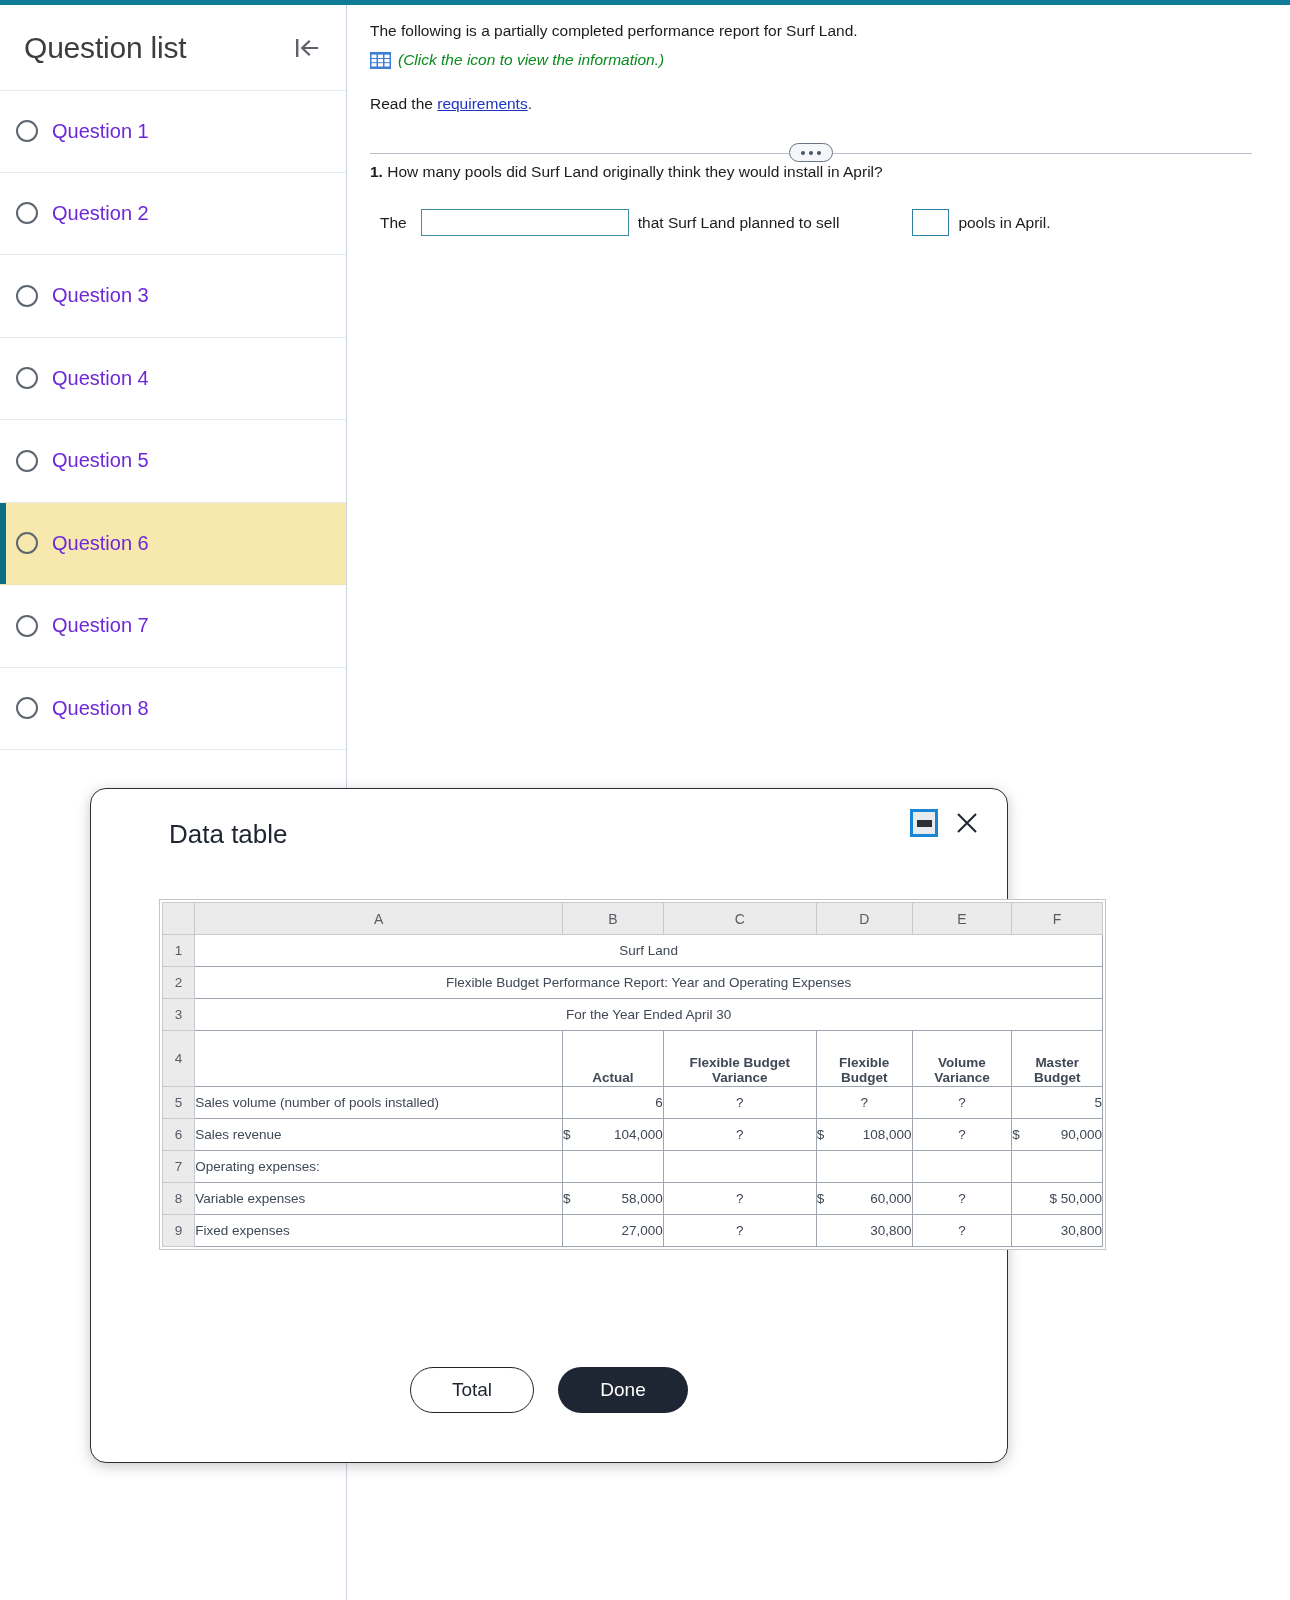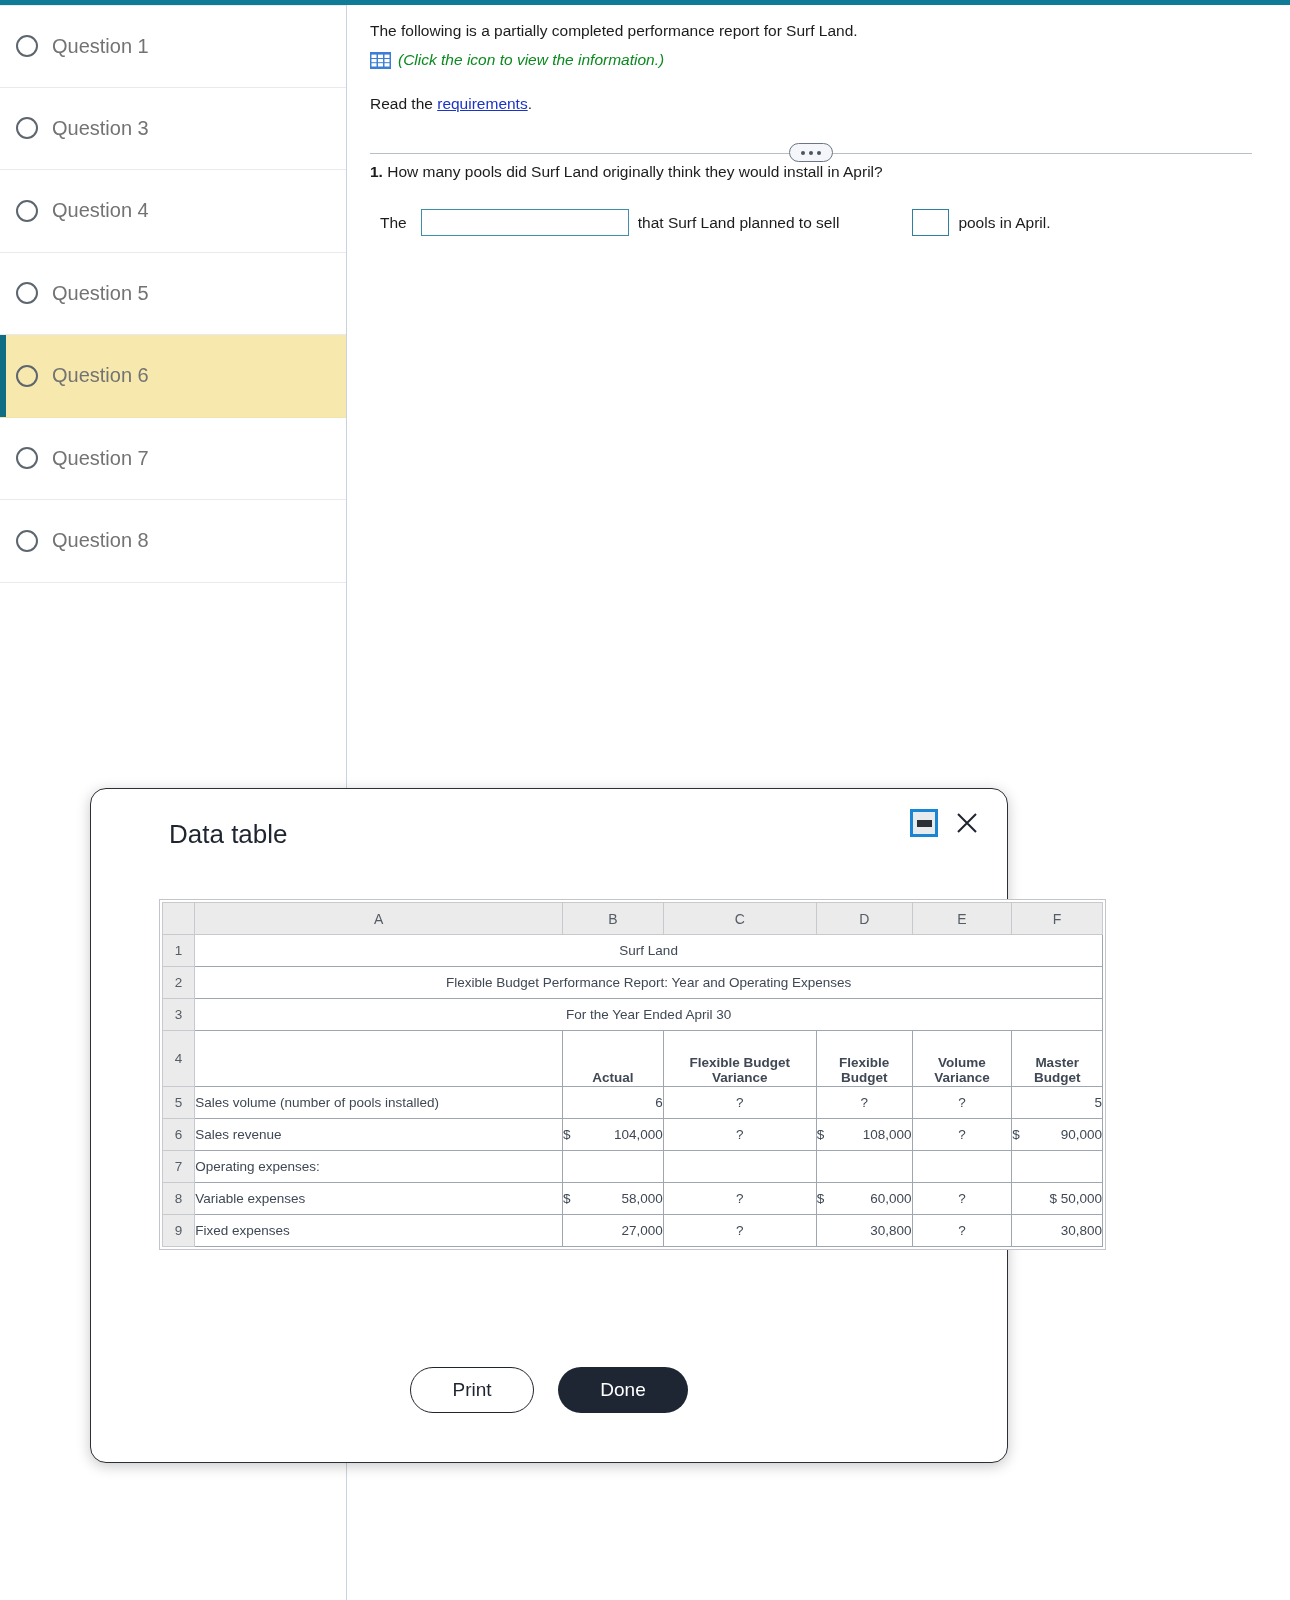--- a/index.html
+++ b/index.html
@@ -51,21 +51,21 @@
     border-bottom: 1px solid #f0e3ab;
   }
   .q-item.active::before {
     content: ""; position: absolute; left: 0; top: 0; bottom: 0; width: 6px;
     background: #0f6e84;
   }
   .q-radio {
     width: 22px; height: 22px; border: 2px solid #5d666f; border-radius: 50%;
     margin-right: 14px; flex: 0 0 auto; background: transparent;
   }
-  .q-label { font-size: 20px; color: #737373; }
+  .q-label { font-size: 20px; color: #6d28d9; }
 
   
   .main {
     position: absolute; left: 348px; top: 5px; width: 942px; height: 1595px;
     background: #ffffff;
     padding: 14px 38px 0 22px;
   }
   .intro-line { font-size: 15.5px; color: #1c1c1c; line-height: 1.55; }
   .icon-row { display: flex; align-items: center; margin-top: 8px; gap: 7px; }
   .grid-icon {
@@ -174,24 +174,37 @@
   }
 </style>
 </head>
 <body>
 
 <div id="root">
 
   <div class="top-bar"></div>
 
   <div class="sidebar">
+    <div class="sidebar-header">
+      <div class="sidebar-title">Question list</div>
+      <div class="collapse-icon">
+        <svg width="28" height="26" viewBox="0 0 28 26" aria-hidden="true">
+          <rect x="3" y="4" width="2.4" height="18" fill="#5b6167"></rect>
+          <path d="M24 13 H10 M16 6.5 L9.2 13 L16 19.5" stroke="#5b6167" stroke-width="2.2" fill="none" stroke-linecap="square" stroke-linejoin="miter"></path>
+        </svg>
+      </div>
+    </div>
     <div class="q-list">
       <div class="q-item">
         <span class="q-radio"></span>
         <span class="q-label">Question 1</span>
+      </div>
+      <div class="q-item">
+        <span class="q-radio"></span>
+        <span class="q-label">Question 2</span>
       </div>
       <div class="q-item">
         <span class="q-radio"></span>
         <span class="q-label">Question 3</span>
       </div>
       <div class="q-item">
         <span class="q-radio"></span>
         <span class="q-label">Question 4</span>
       </div>
       <div class="q-item">
@@ -408,18 +421,18 @@
             <td class="cell rgt">30,800</td>
             <td class="cell ctr">?</td>
             <td class="cell rgt">30,800</td>
           </tr>
 
         </tbody>
       </table>
     </div>
 
     <div class="modal-footer">
-      <button class="btn-print">Print</button>
+      <button class="btn-print">Total</button>
       <button class="btn-done">Done</button>
     </div>
   </div>
 
 </div>
 
 </body></html>

